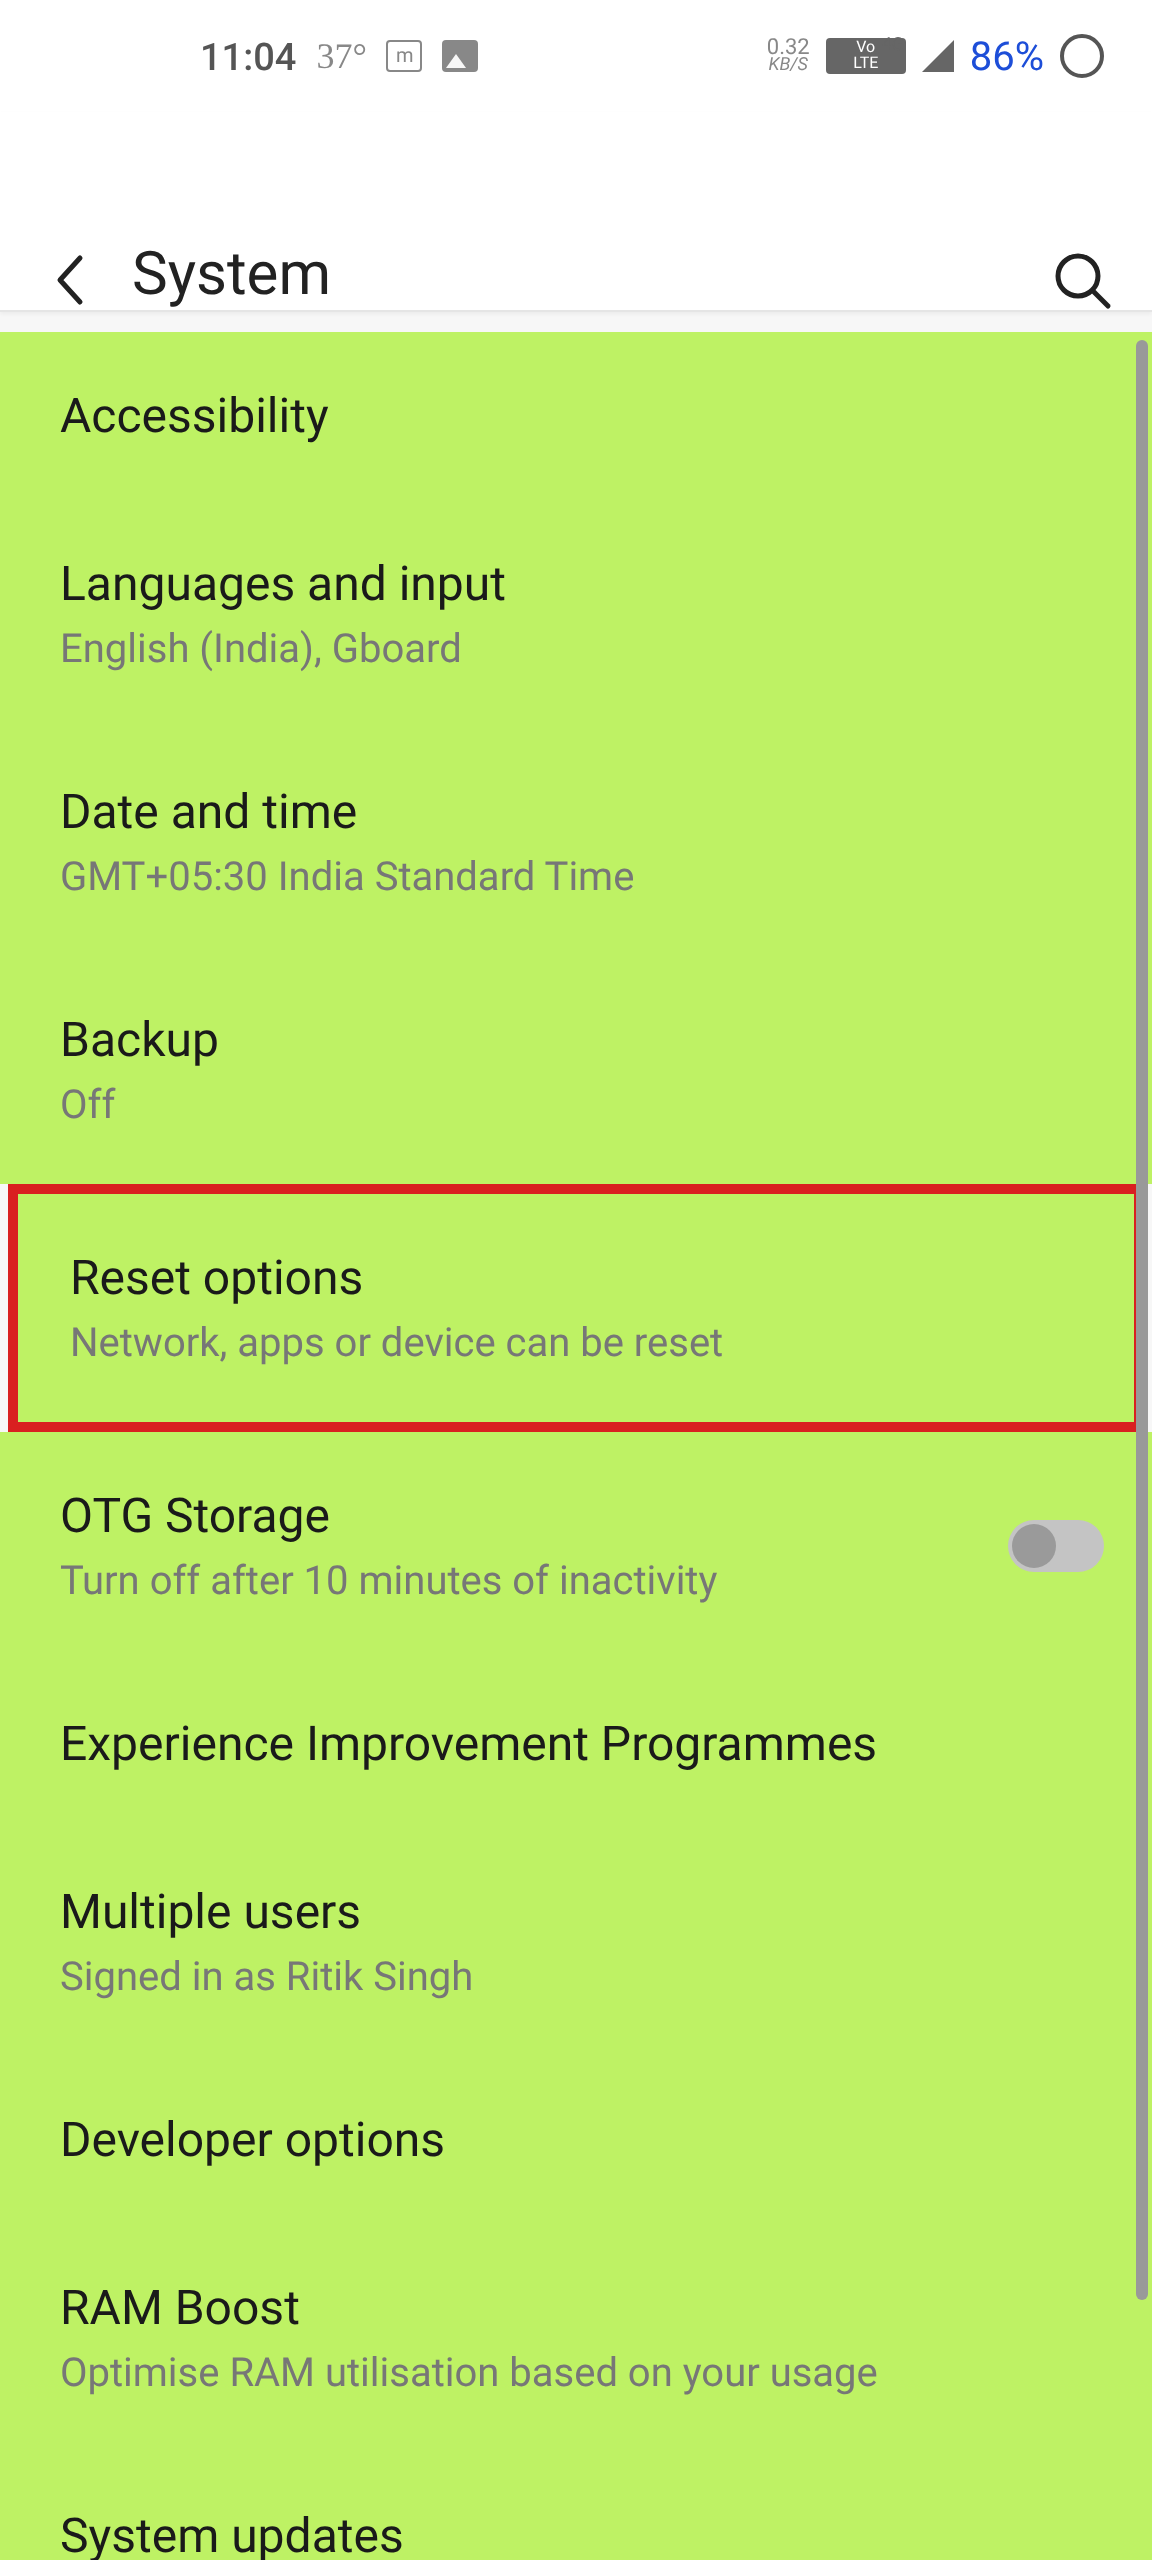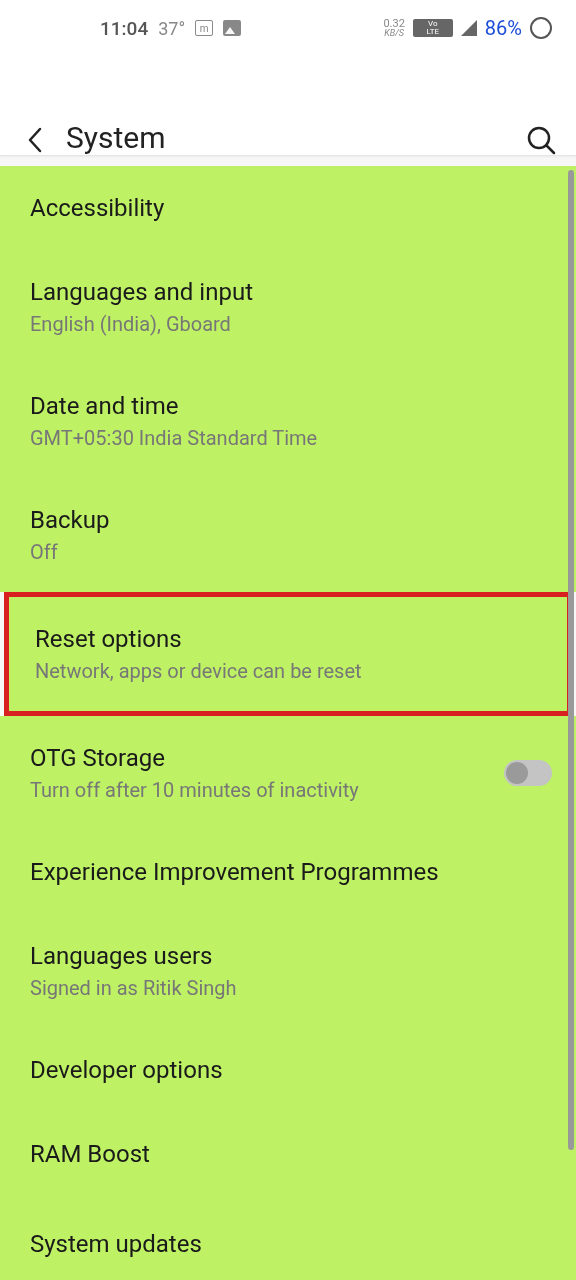--- a/index.html
+++ b/index.html
@@ -35,20 +35,21 @@
       align-items: center;
       gap: 8px;
     }
     .status-time {
       font-weight: 500;
       color: #555;
     }
     .status-temp {
       font-size: 18px;
       color: #888;
+      font-family: Liberation Serif, serif;
     }
     .status-icon-box {
       width: 18px;
       height: 16px;
       border: 1.5px solid #888;
       border-radius: 2px;
       display: flex;
       align-items: center;
       justify-content: center;
       font-size: 10px;
@@ -287,30 +288,31 @@
         <div class="toggle-knob"></div>
       </div>
     </div>
   </div>
 
   <div class="setting-item no-sub">
     <div class="setting-title">Experience Improvement Programmes</div>
   </div>
 
   <div class="setting-item">
-    <div class="setting-title">Languages users</div>
+    <div class="setting-title">Multiple users</div>
     <div class="setting-subtitle">Signed in as Ritik Singh</div>
   </div>
 
   <div class="setting-item no-sub">
     <div class="setting-title">Developer options</div>
   </div>
 
   <div class="setting-item">
     <div class="setting-title">RAM Boost</div>
+    <div class="setting-subtitle">Optimise RAM utilisation based on your usage</div>
   </div>
 
   <div class="setting-item no-sub">
     <div class="setting-title">System updates</div>
   </div>
 
 </div>
 
 <div class="scrollbar"></div>
 

